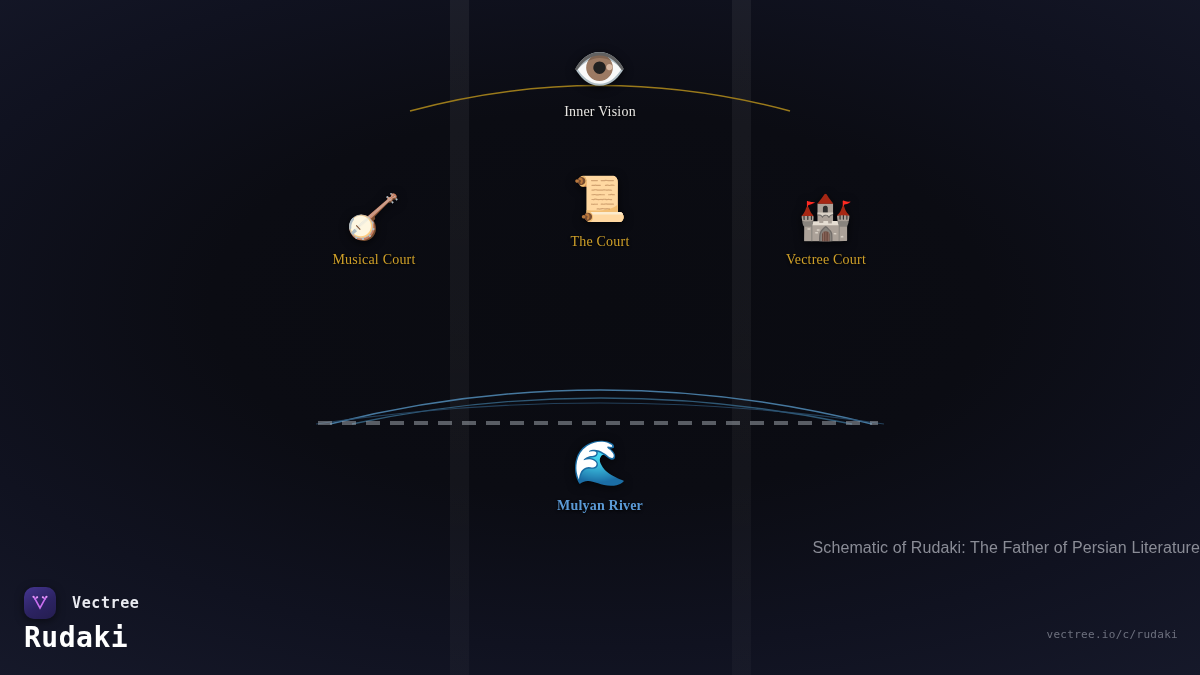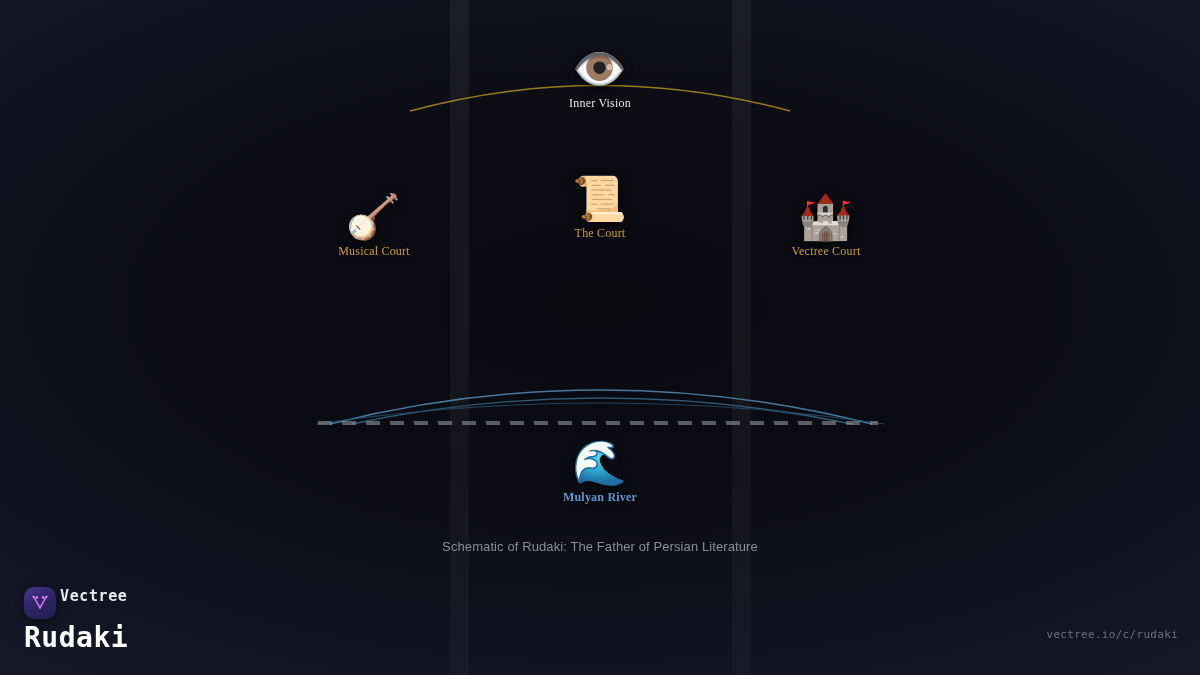--- a/index.html
+++ b/index.html
@@ -64,23 +64,23 @@
   .node .glyph {
     font-size: 44px;
     line-height: 1;
     height: 50px;
     display: flex;
     align-items: center;
     justify-content: center;
     filter: drop-shadow(0 2px 5px rgba(0,0,0,0.65));
   }
   .node .label {
-    margin-top: 2px;
+    margin-top: 10px;
     font-family: "Liberation Serif", serif;
-    font-size: 12px;
+    font-size: 14px;
     letter-spacing: 0.2px;
     white-space: nowrap;
   }
 
   
   .label.vision { color: #e8e6e3; text-shadow: 0 1px 3px #000; }
   .label.gold   { color: #cfa029; text-shadow: 0 1px 3px #000; }
   .label.river  { color: #5b9ad6; text-shadow: 0 1px 3px #000; font-weight: bold; }
 
   
@@ -92,36 +92,37 @@
 
   #node-mulyan .glyph,
   #node-inner-vision .glyph { font-size: 44px; }
 
   
   #caption {
     position: absolute;
     left: 0;
     right: 0;
     top: 539px;
-    text-align: center;
+    text-align: right;
     font-family: "Liberation Sans", sans-serif;
-    font-size: 13px;
+    font-size: 16px;
     color: #8a8c96;
     letter-spacing: 0.1px;
   }
 
   
   #brand {
     position: absolute;
     left: 24px;
     bottom: 22px;
   }
   #brand-row {
     display: flex;
-    gap: 4px;
+    align-items: center;
+    gap: 16px;
     margin-bottom: 4px;
   }
   #brand-logo {
     width: 32px;
     height: 32px;
     border-radius: 10px;
     background: linear-gradient(150deg, #453591 0%, #2c2362 55%, #241d4f 100%);
     display: flex;
     align-items: center;
     justify-content: center;

